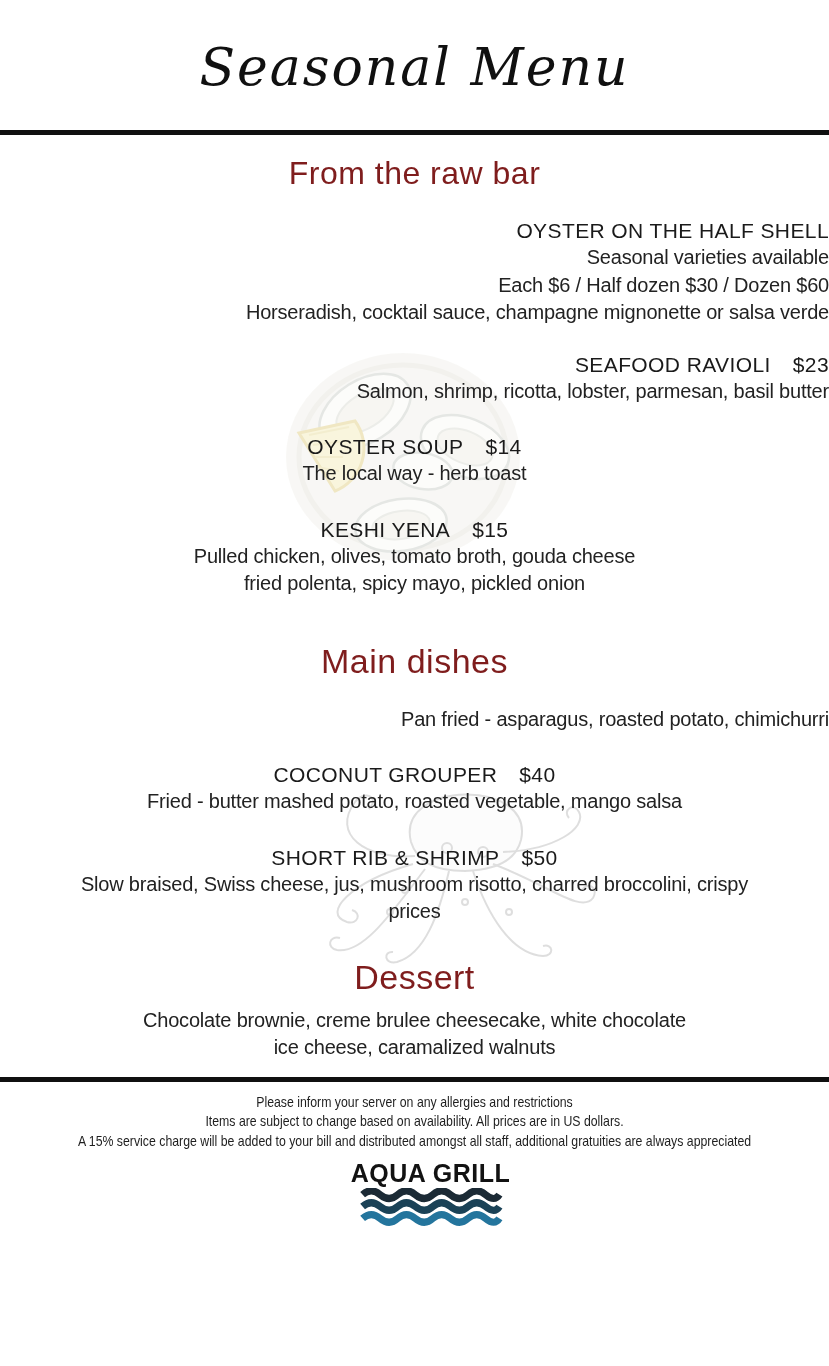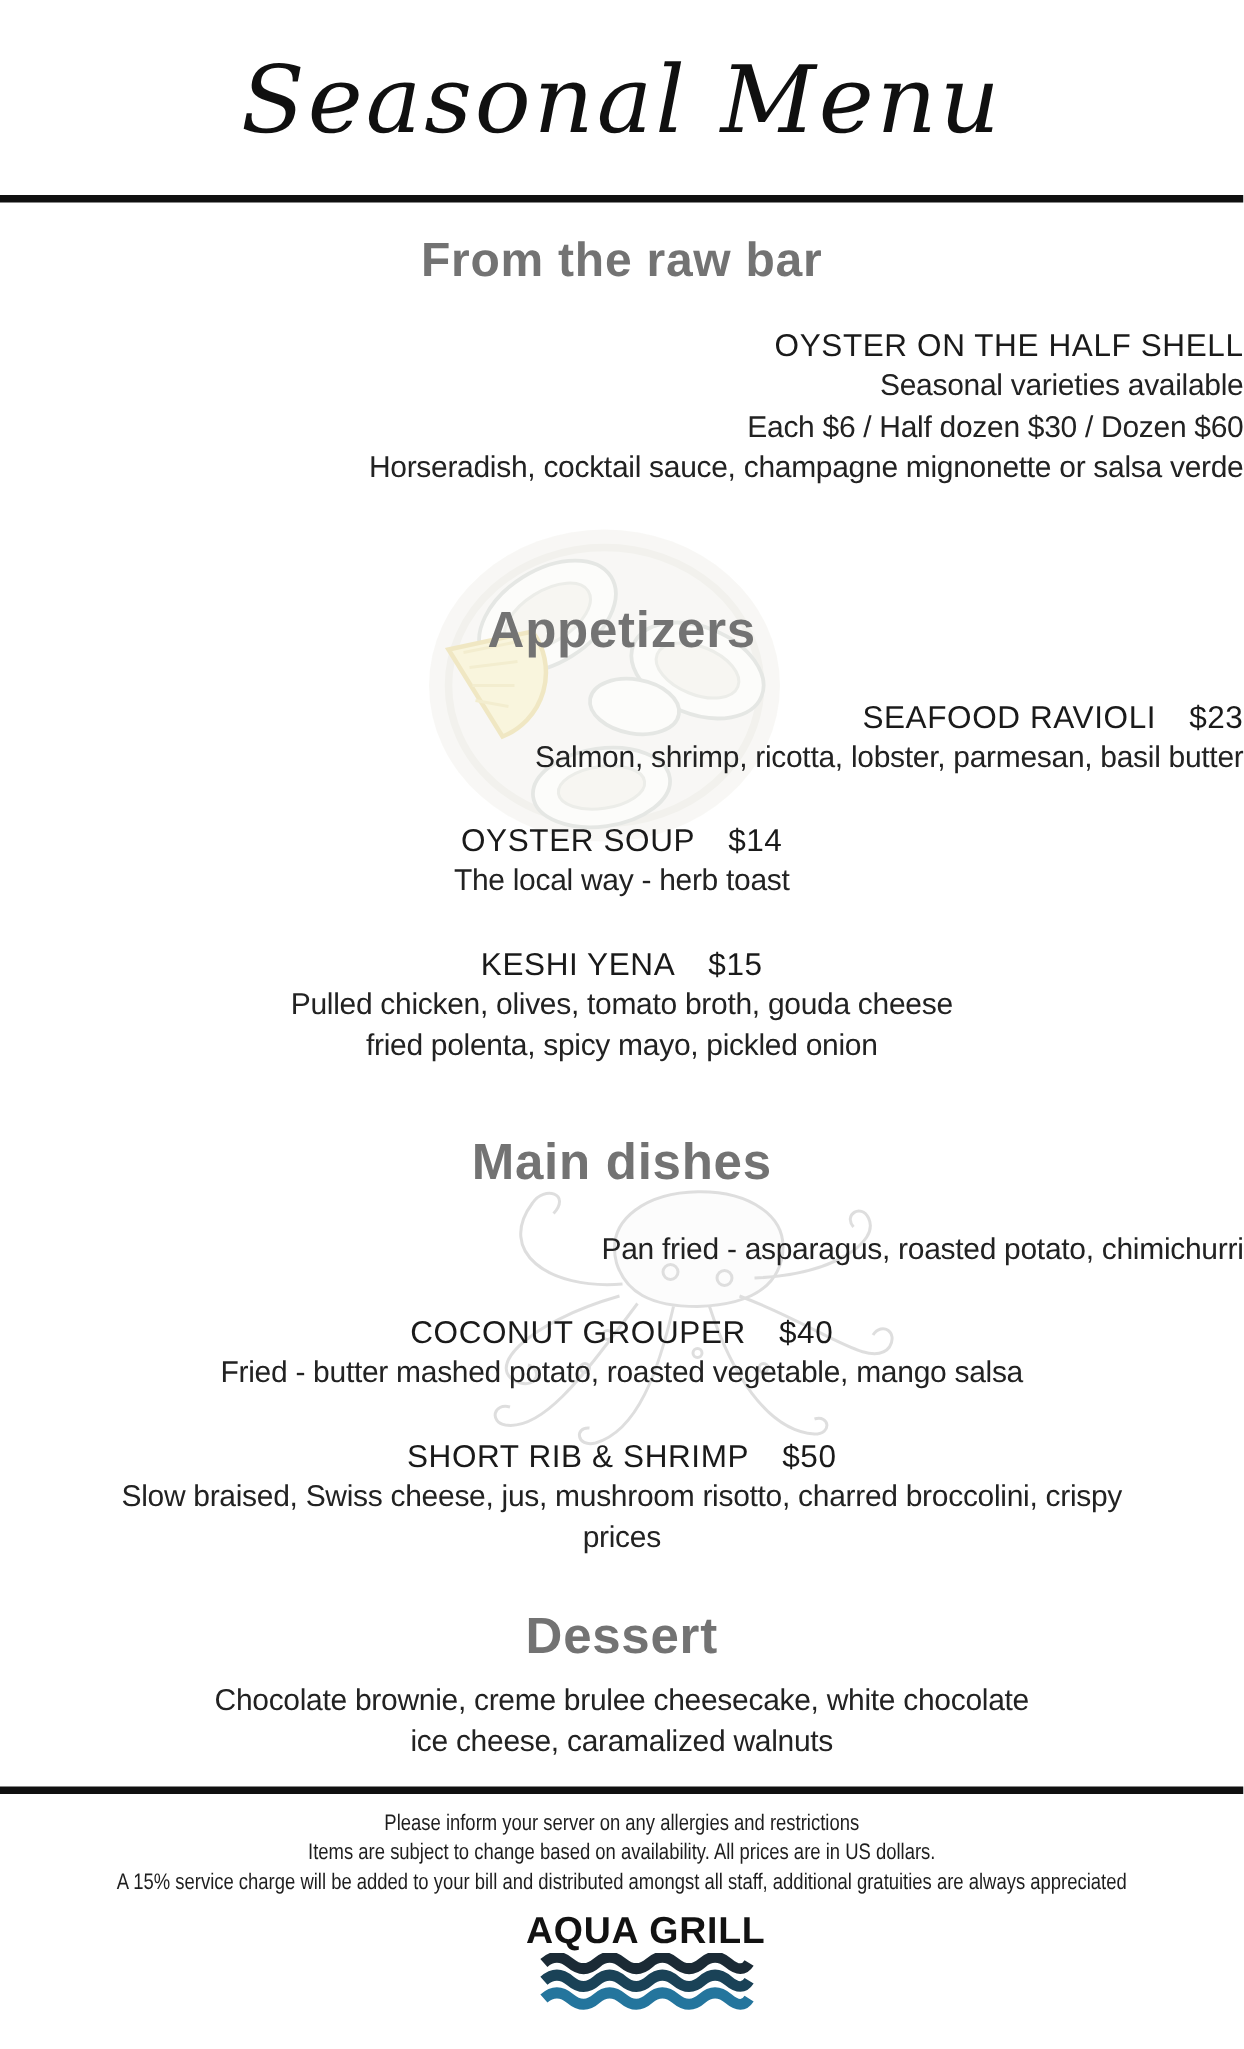--- a/index.html
+++ b/index.html
@@ -14,36 +14,36 @@
   .wm-octopus { left: 295px; top: 748px; width: 330px; height: 220px; opacity: 0.6; }
 
   .content { position: relative; z-index: 1; }
 
   
   .script-title {
     margin-top: 14px;
     font-family: "DejaVu Serif", serif;
     font-style: italic;
     font-weight: 500;
-    font-size: 62px;
+    font-size: 52px;
     line-height: 106px;
     letter-spacing: 2px;
     color: #101010;
   }
 
   .rule { height: 5px; background: #101010; width: 100%; }
   .rule-top { margin-top: 10px; }
   .rule-bottom { margin-top: 15px; }
 
   
   .section-heading {
-    font-weight: 700;
+    font-weight: 400;
     font-size: 34px;
     line-height: 42px;
-    color: #737373;
+    color: #7f1d1d;
     letter-spacing: 0.5px;
   }
   .h-raw  { margin-top: 18px; font-size: 32px; line-height: 40px; }
   .h-app  { margin-top: 72px; }
   .h-main { margin-top: 42px; }
   .h-des  { margin-top: 30px; }
 
   .item { margin-top: 28px; }
   .item.first { margin-top: 24px; text-align: right; }
   .item.tight { margin-top: 9px; }
@@ -126,21 +126,20 @@
         <div class="item-name-row">
           <span>OYSTER ON THE HALF SHELL</span>
         </div>
         <div class="desc">Seasonal varieties available</div>
         <div class="desc">Each $6 / Half dozen $30 / Dozen $60</div>
         <div class="desc">Horseradish, cocktail sauce, champagne mignonette or salsa verde</div>
       </div>
     </section>
 
     <section>
-      <h2 class="section-heading h-app">Appetizers</h2>
 
       <div class="item first">
         <div class="item-name-row">
           <span>SEAFOOD RAVIOLI</span><span class="item-price">$23</span>
         </div>
         <div class="desc">Salmon, shrimp, ricotta, lobster, parmesan, basil butter</div>
       </div>
 
       <div class="item">
         <div class="item-name-row">

